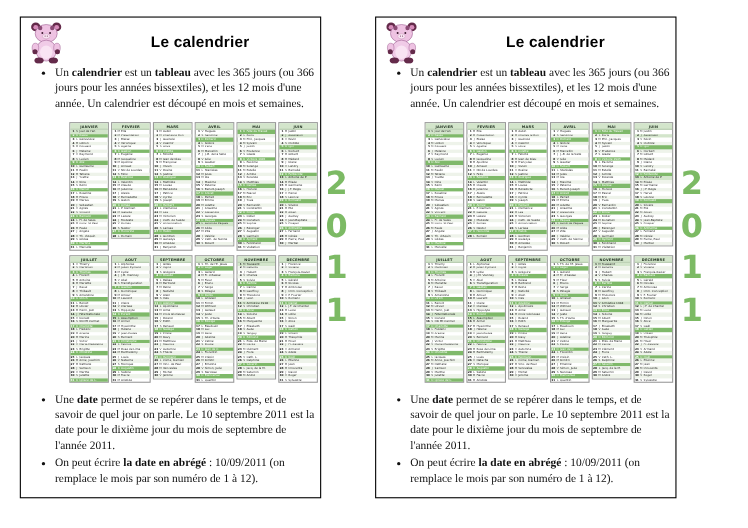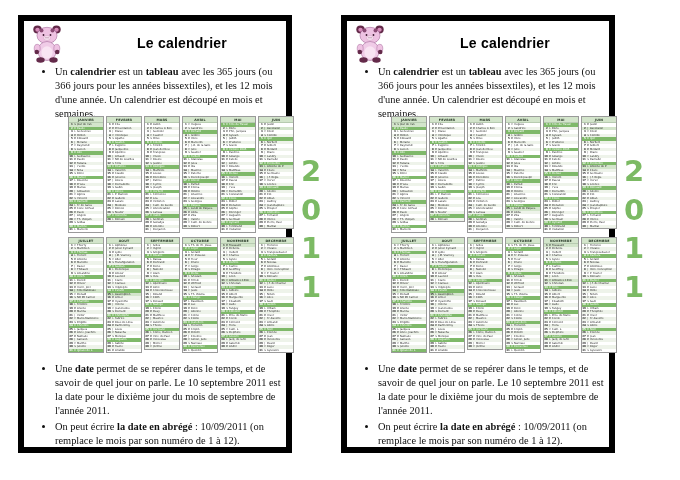--- a/index.html
+++ b/index.html
@@ -6,21 +6,21 @@
     --g:#7fb96a;      
     --lg:#d3e5cb;     
     --dg:#7cba64;     
     --tint:#eef3ea;   
   }
   *{box-sizing:border-box}
   html,body{margin:0;padding:0;background:#fff}
   .page{position:relative;width:680px;height:480px;background:#fff;overflow:hidden;
         font-family:"Liberation Serif",serif}
   .panel{position:absolute;top:15px;left:18px;width:274px;height:438px;
-         border:6px solid #000000;background:#fff}
+         border:1px solid #000000;background:#fff}
   .panel.right{left:341px}
 
   .pig{position:absolute;left:6px;top:2px;width:34px;height:40px;display:block}
 
   .title{margin:14px 0 0 58px;width:calc(100% - 62px);text-align:center;
          font-family:"Liberation Sans",sans-serif;font-size:14px;font-weight:bold;
          color:#000;letter-spacing:.2px}
 
   .bullets{position:absolute;left:0;right:0;list-style:disc;margin:0;
            padding:0 5px 0 31px;font-size:10.4px;line-height:14px;color:#111}

